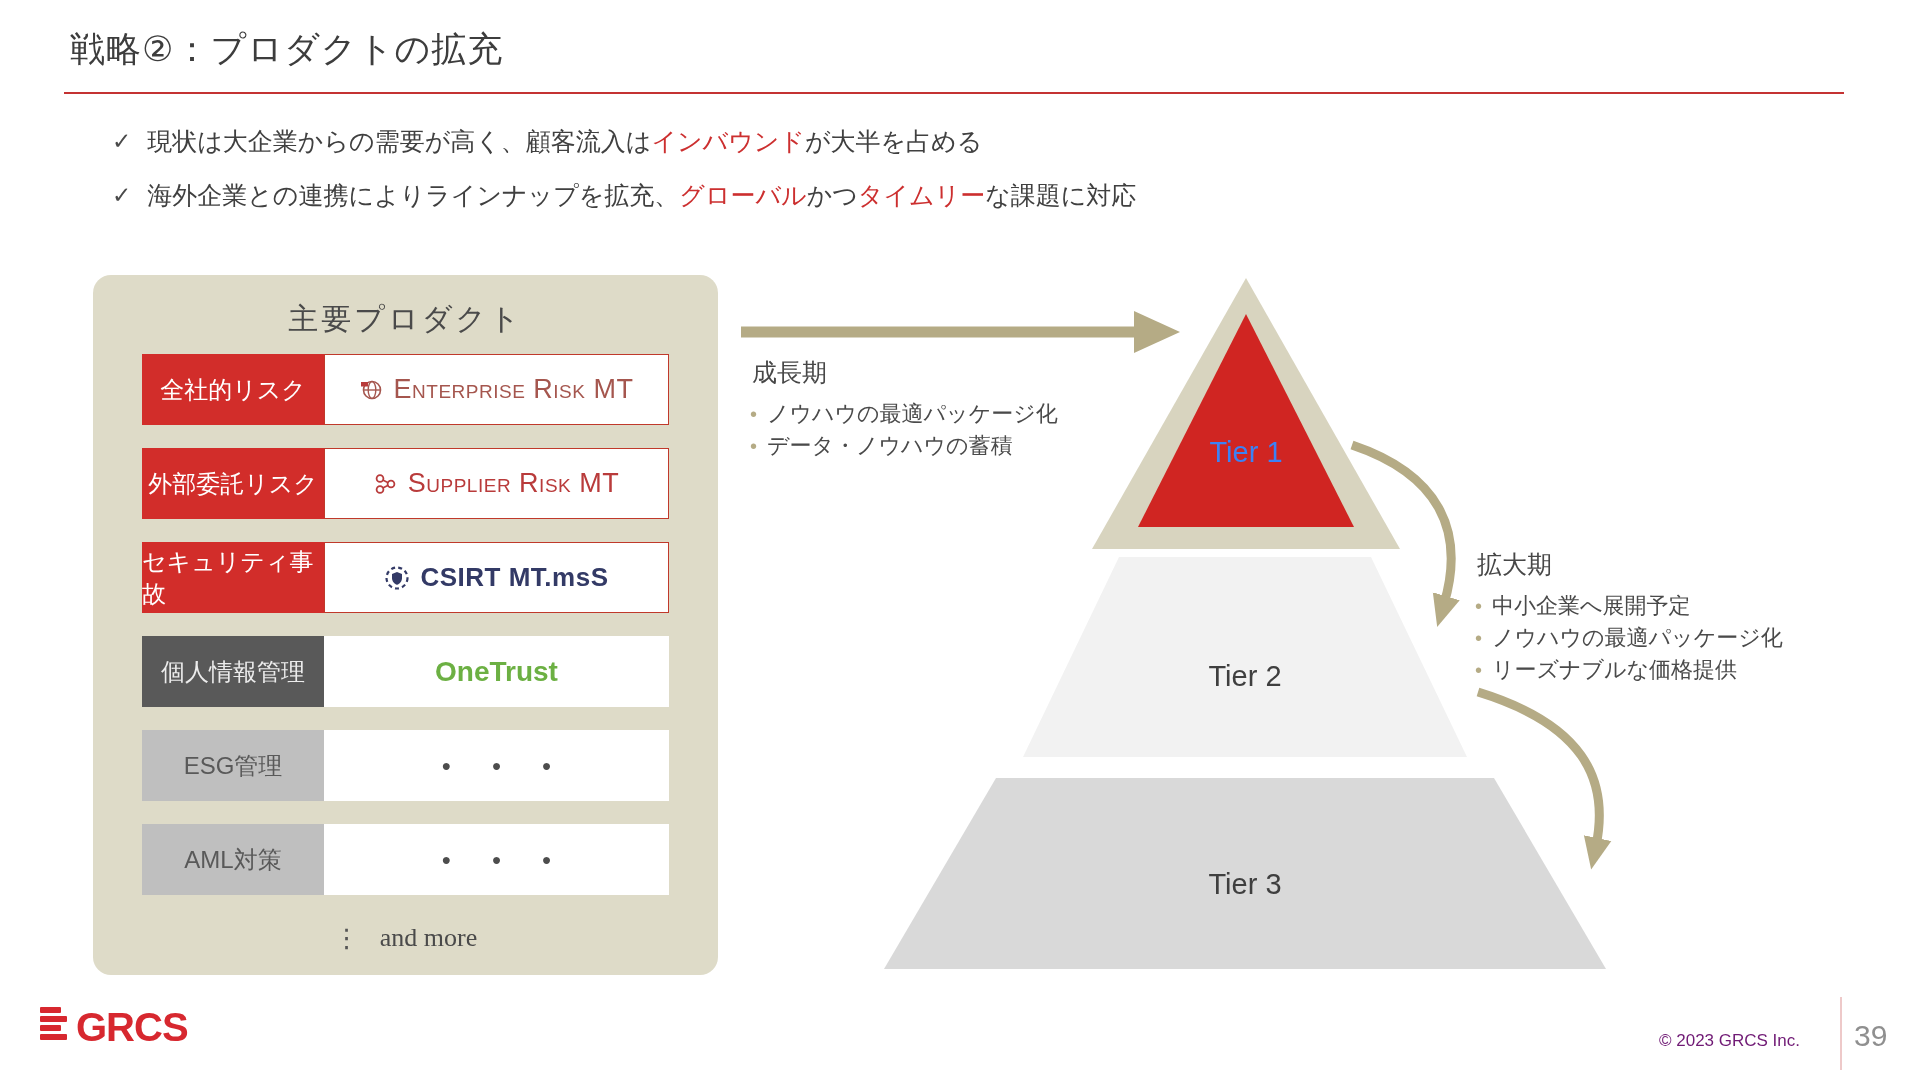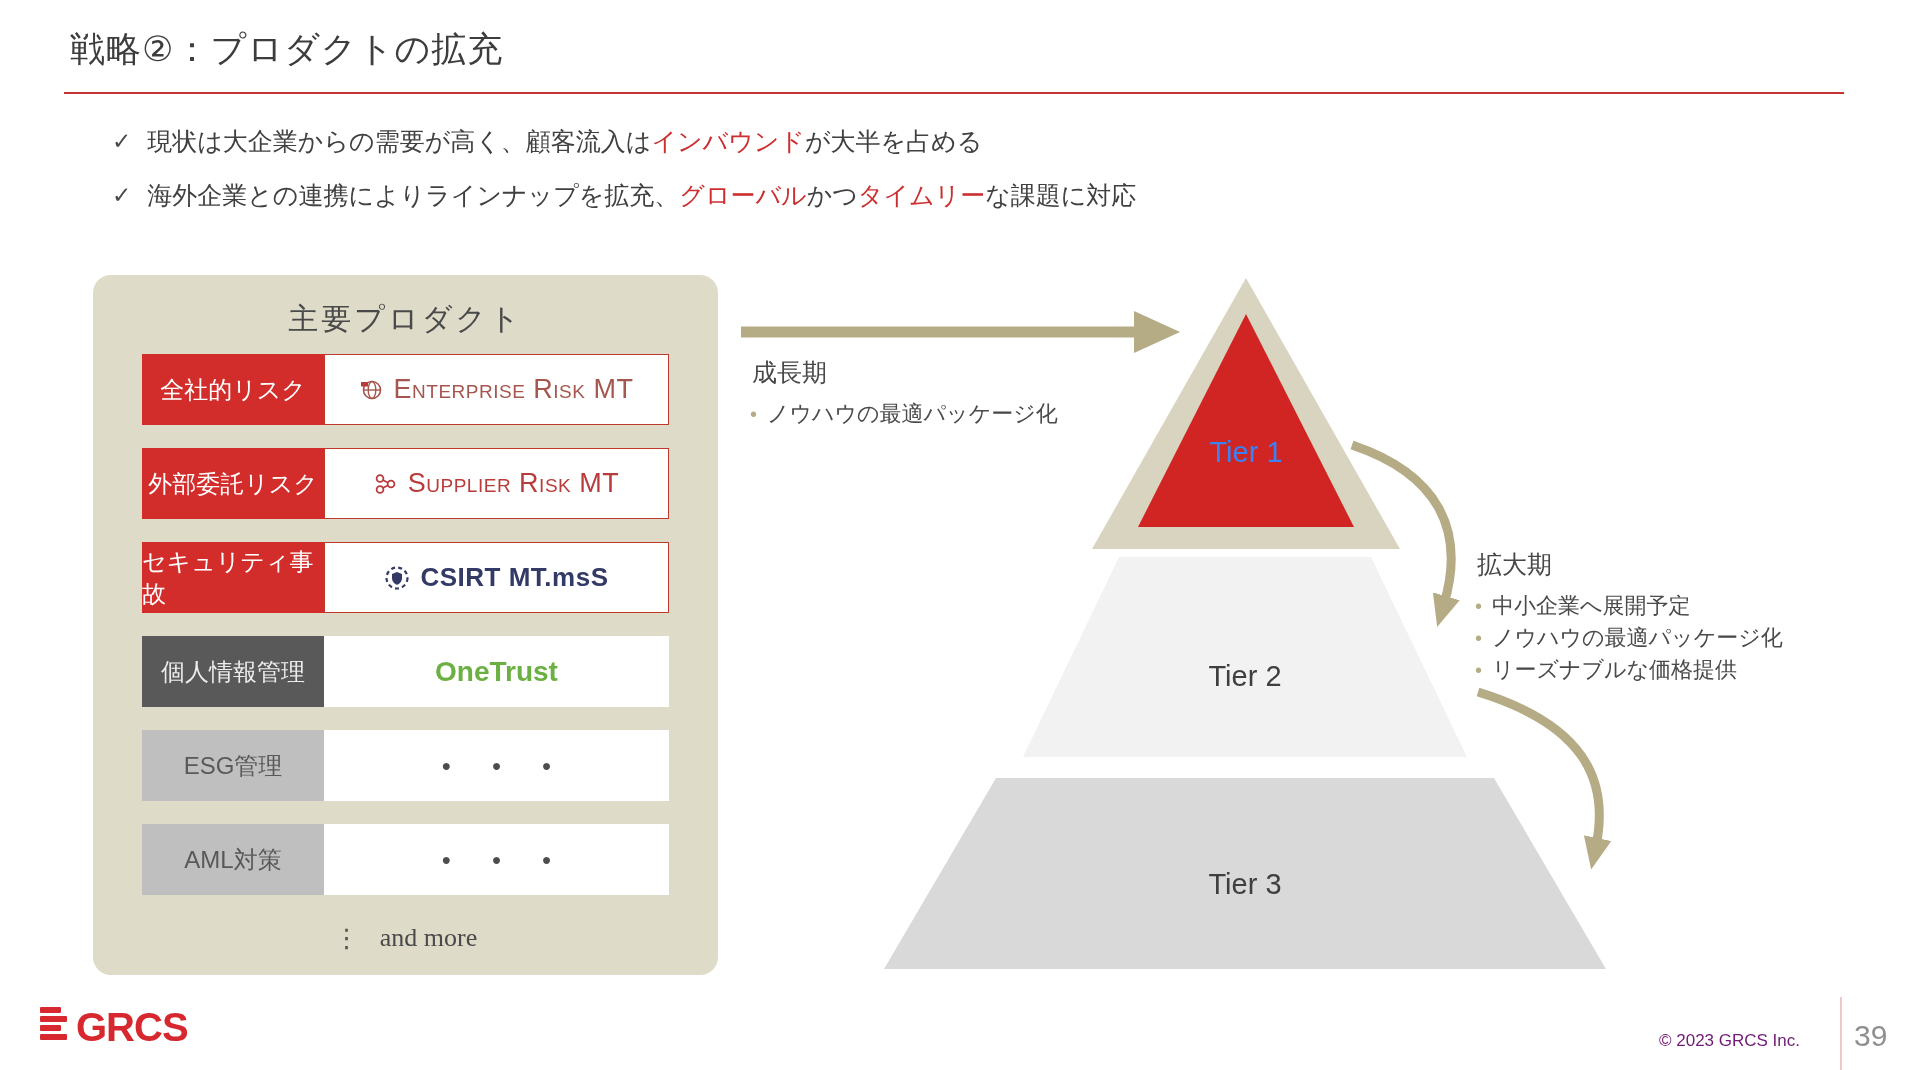--- a/index.html
+++ b/index.html
@@ -174,20 +174,21 @@
   </div>
   <div class="abs more-row">
     <span class="v-ellipsis">⋮</span>
     <span class="more-label">and more</span>
   </div>
 </div>
 
 <div class="abs note-title growth-title">成長期</div>
 <div class="abs note-items growth-items">
   <div><span class="bdot">•</span><span>ノウハウの最適パッケージ化</span></div>
+  <div><span class="bdot">•</span><span>データ・ノウハウの蓄積</span></div>
 </div>
 
 <div class="abs note-title exp-title">拡大期</div>
 <div class="abs note-items exp-items">
   <div><span class="bdot">•</span><span>中小企業へ展開予定</span></div>
   <div><span class="bdot">•</span><span>ノウハウの最適パッケージ化</span></div>
   <div><span class="bdot">•</span><span>リーズナブルな価格提供</span></div>
 </div>
 
 <div class="abs tier-label tier1-label">Tier 1</div>

